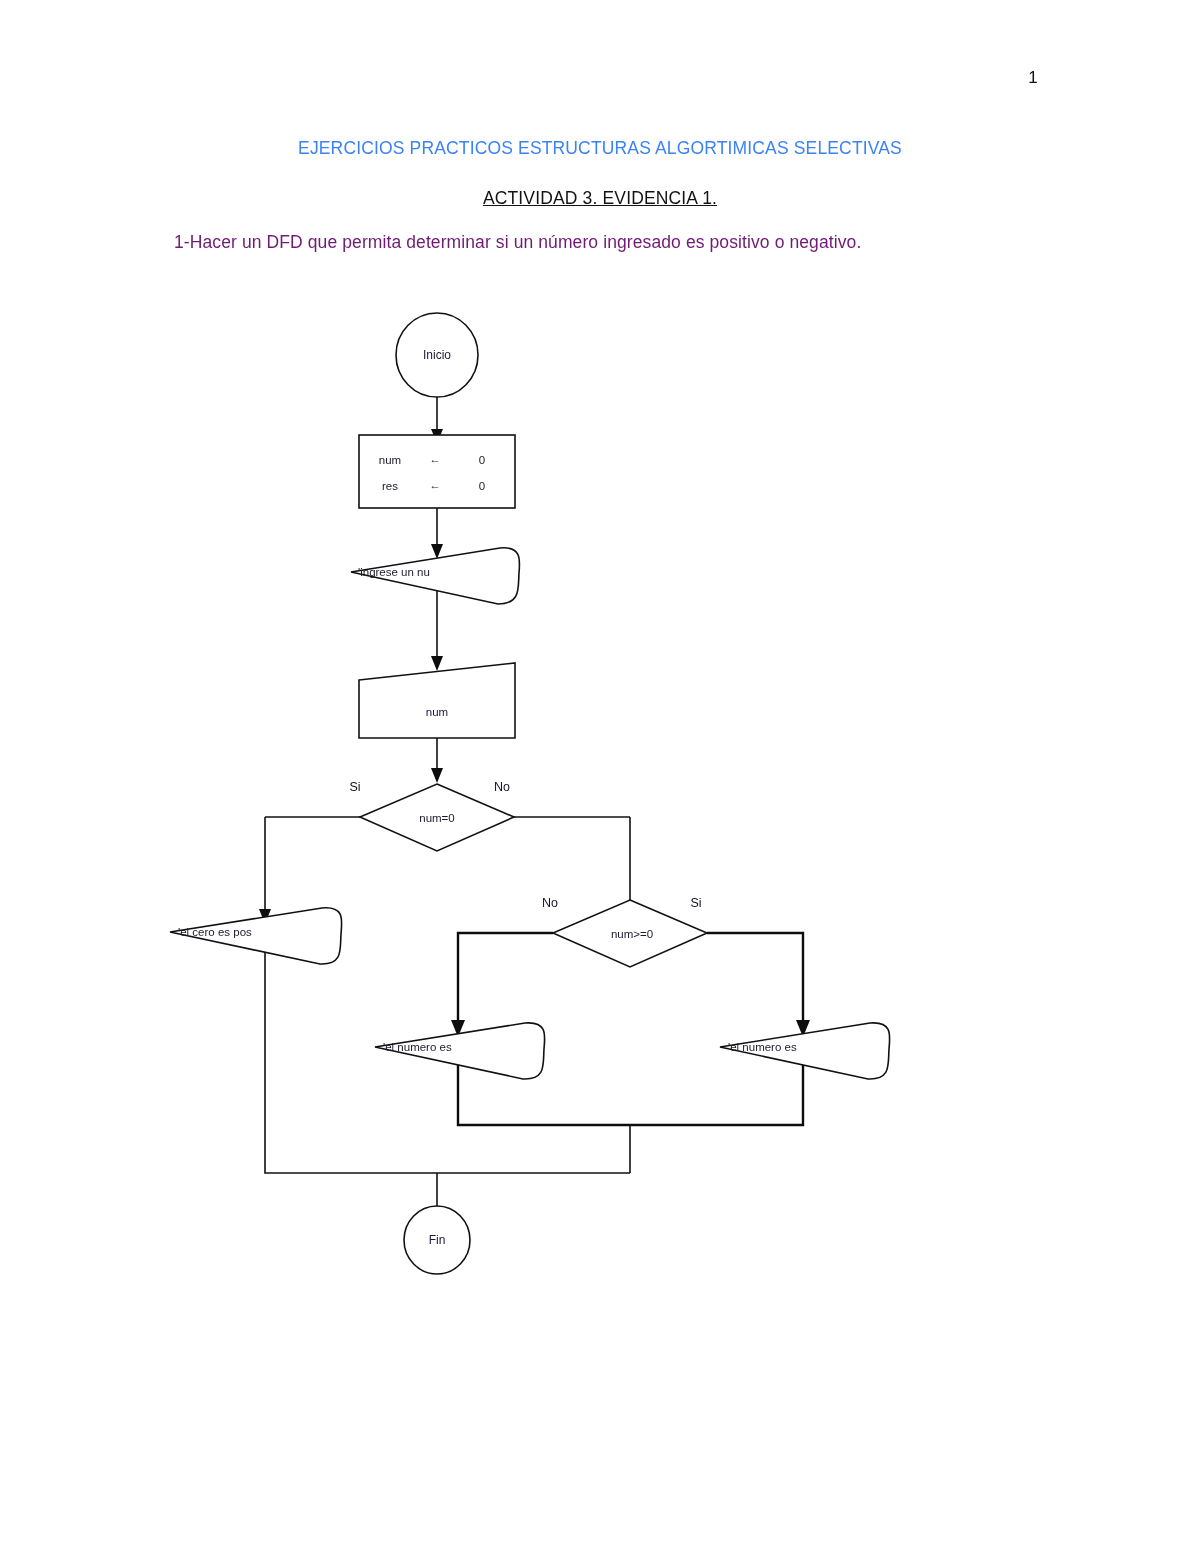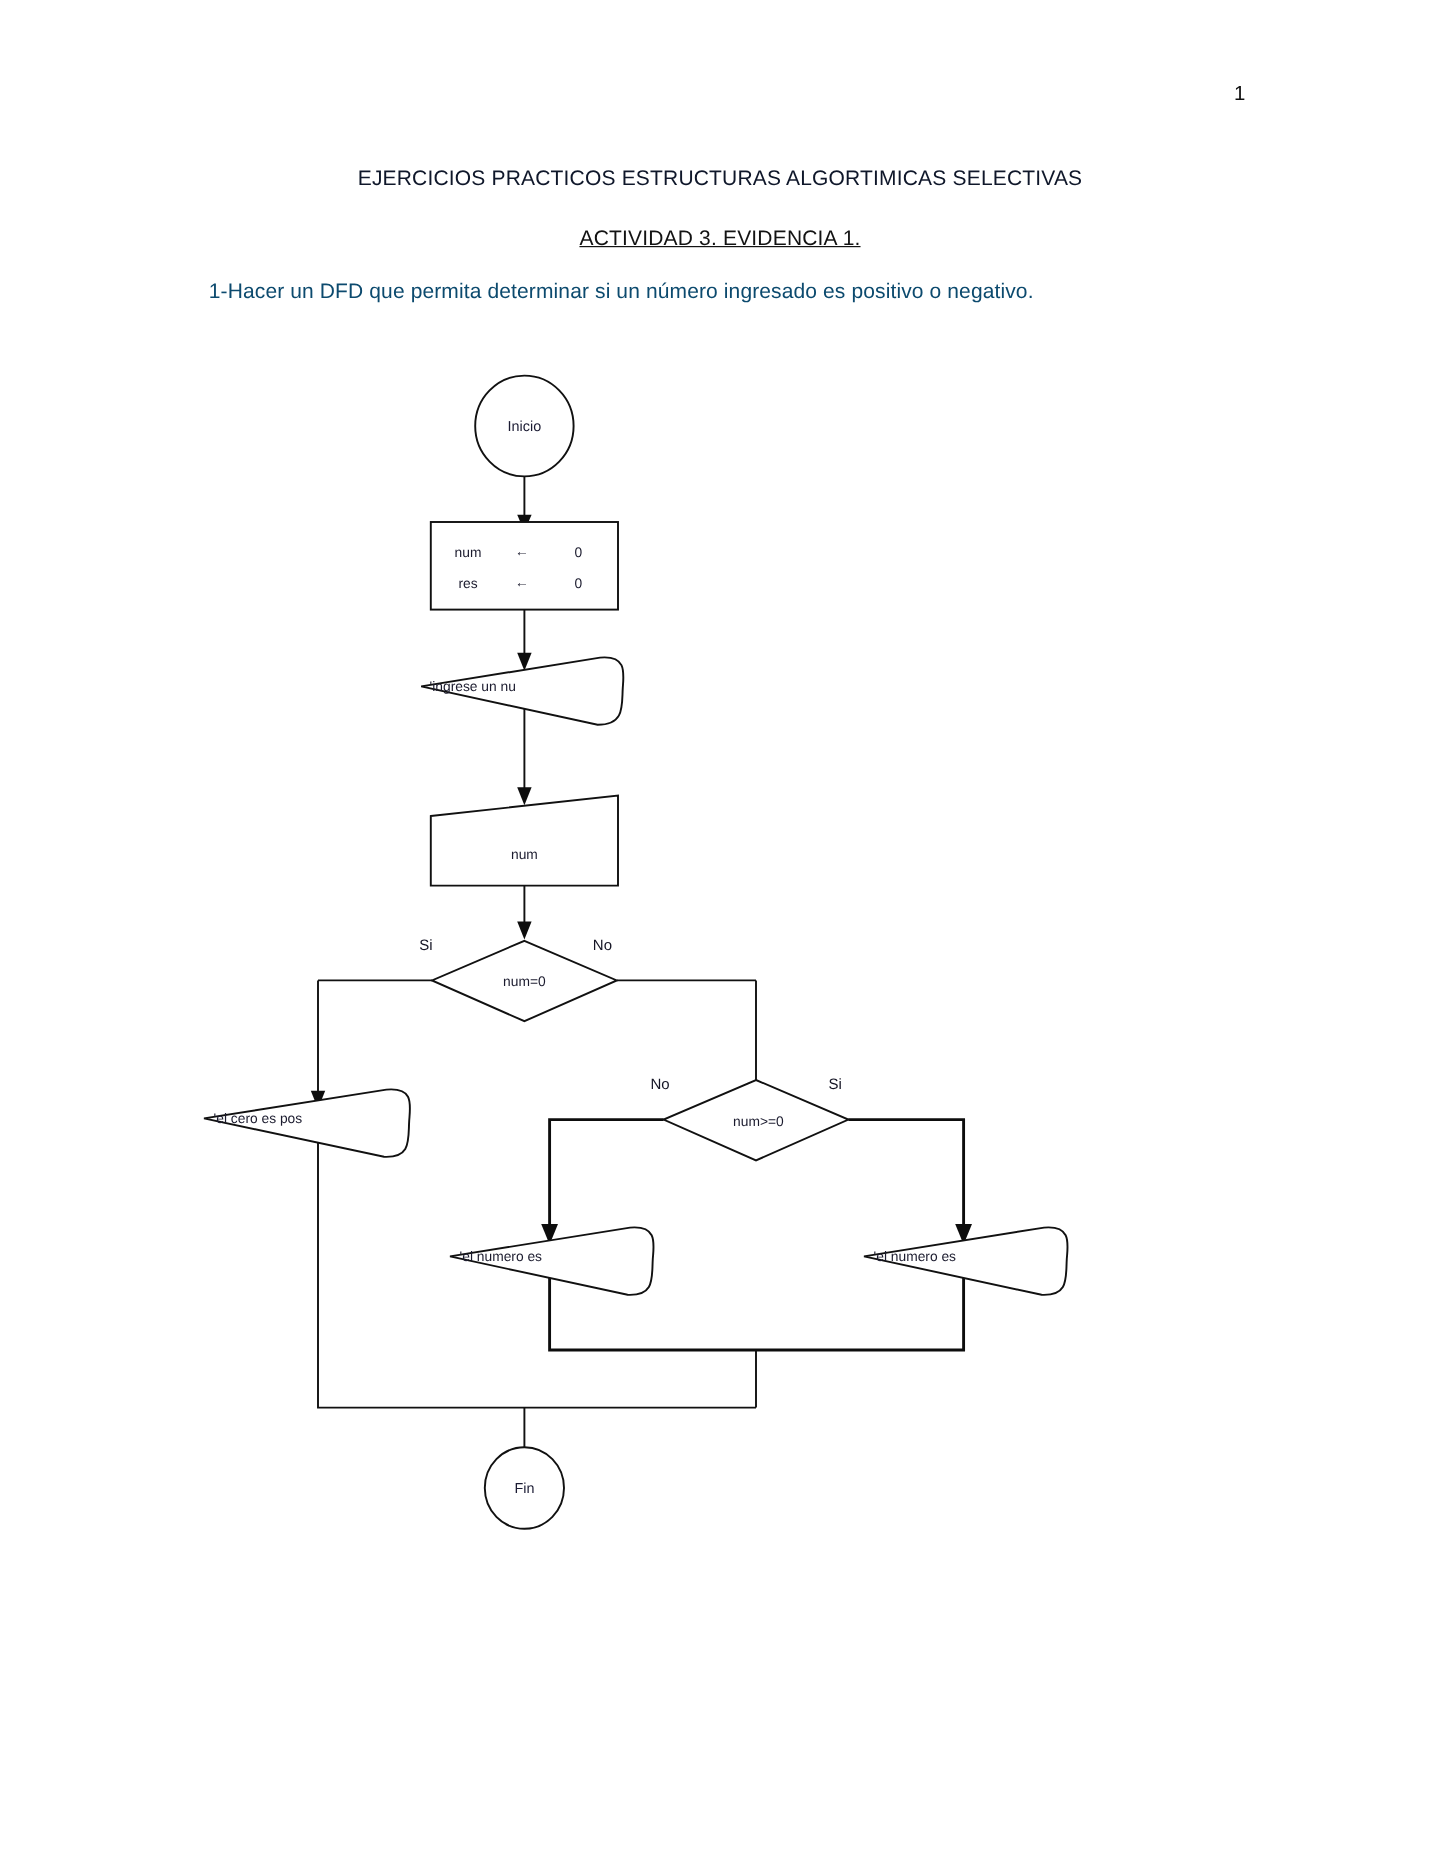--- a/index.html
+++ b/index.html
@@ -37,42 +37,42 @@
 
   
   .doc-title {
     position: absolute;
     top: 138px;
     left: 0;
     width: 1200px;
     text-align: center;
     font-size: 17.5px;
     letter-spacing: 0.15px;
-    color: #0f172a;
+    color: #3b82f6;
   }
   .doc-subtitle {
     position: absolute;
     top: 188px;
     left: 0;
     width: 1200px;
     text-align: center;
     font-size: 17.5px;
     letter-spacing: 0.15px;
     color: #131313;
     text-decoration: underline;
   }
   .doc-prompt {
     position: absolute;
     top: 232px;
     left: 174px;
     width: 870px;
     text-align: left;
     font-size: 17.5px;
     letter-spacing: 0.1px;
-    color: #0c4a6e;
+    color: #701a75;
   }
 
   
   .flowchart {
     position: absolute;
     top: 300px;
     left: 140px;
     width: 800px;
     height: 1010px;
   }

